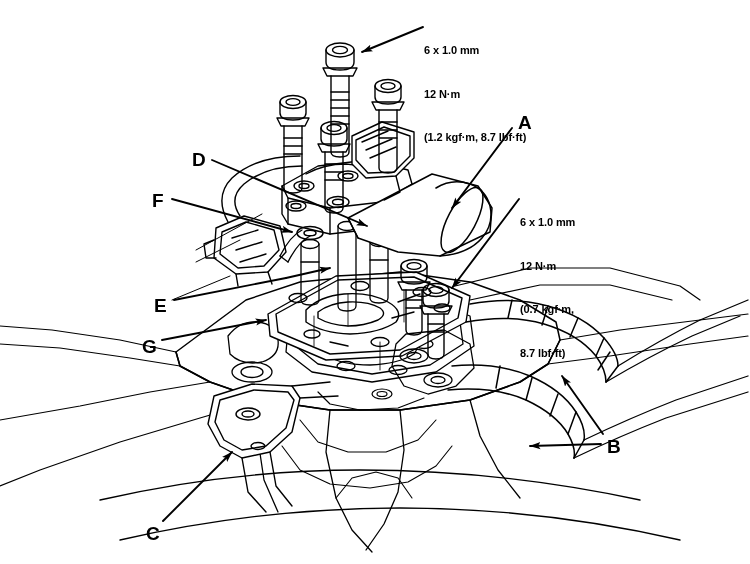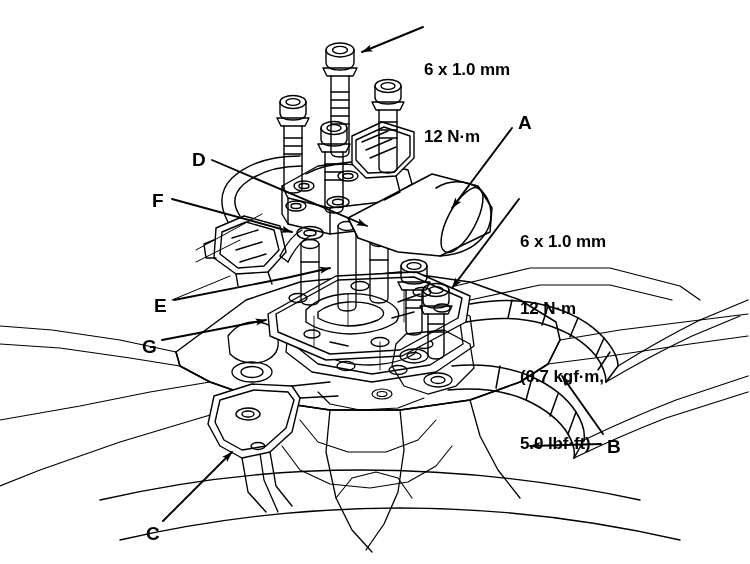--- a/index.html
+++ b/index.html
@@ -30,21 +30,21 @@
     font-size: 19px;
     color: #000000;
     line-height: 1;
     white-space: pre;
     letter-spacing: 0px;
   }
   .torque-note {
     position: absolute;
     font-family: "Liberation Sans", sans-serif;
     font-weight: bold;
-    font-size: 17px;
+    font-size: 11px;
     color: #000000;
     line-height: 1.32;
     white-space: pre;
     letter-spacing: -0.1px;
   }
 </style>
 </head>
 <body>
 
 <div id="canvas">
@@ -398,22 +398,23 @@
 
   <div class="callout-letter" style="left:154px; top:296px;">E</div>
 
   <div class="callout-letter" style="left:152px; top:191px;">F</div>
 
   <div class="callout-letter" style="left:142px; top:337px;">G</div>
 
   <div class="torque-note" style="left:424px; top:14px;">
     <div>6 x 1.0 mm</div>
     <div>12 N·m</div>
+    <div>(1.2 kgf·m, 8.7 lbf·ft)</div>
   </div>
 
   <div class="torque-note" style="left:520px; top:186px;">
     <div>6 x 1.0 mm</div>
     <div>12 N·m</div>
     <div>(0.7 kgf·m,</div>
-    <div>5.0 lbf·ft)</div>
+    <div>8.7 lbf·ft)</div>
   </div>
 
 </div>
 
 </body></html>

